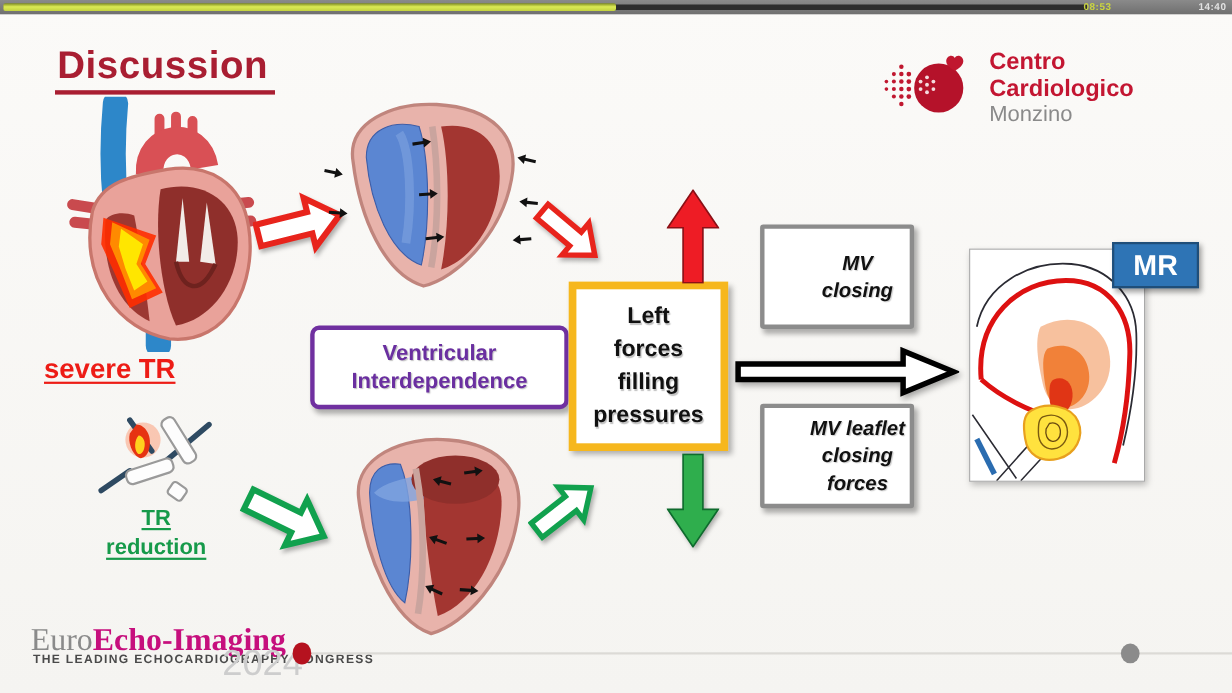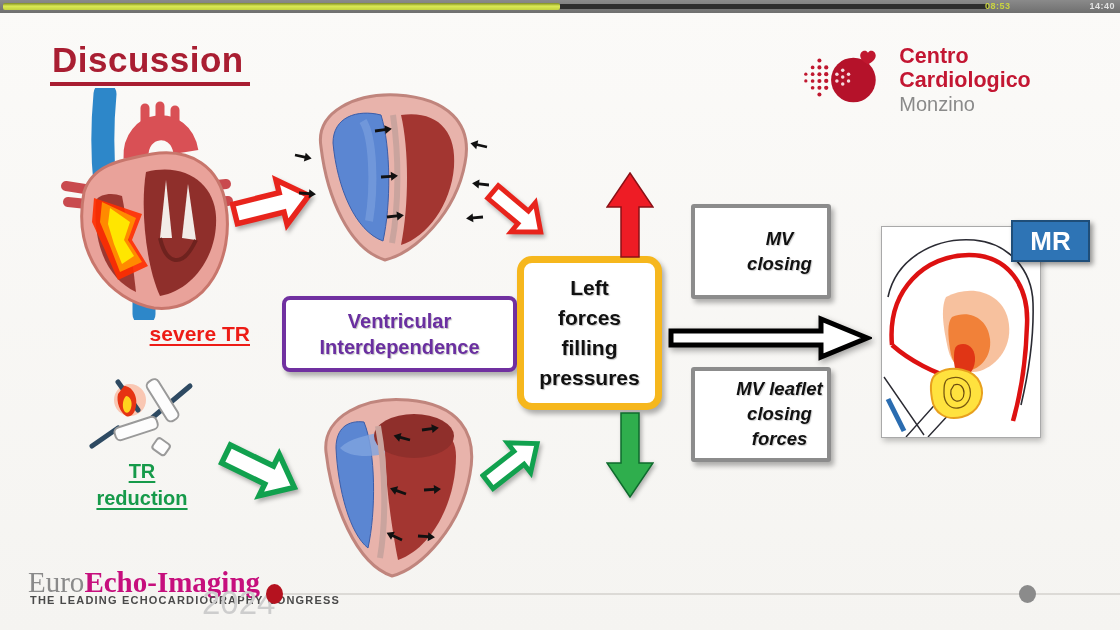--- a/index.html
+++ b/index.html
@@ -24,34 +24,34 @@
   #monzino-text { margin-left:10px; line-height:1.1; }
   #monzino-l1 { color:#c31632; font-size:21.5px; font-weight:600; }
   #monzino-l2 { color:#8a8a8a; font-size:20px; }
 
   
   .shadowbox { background:#fff; box-shadow:3px 4px 5px rgba(0,0,0,.3); text-align:center; }
   #vbox { left:282px; top:296px; width:235px; height:76px; border:4px solid #7030a0; border-radius:8px;
     display:flex; flex-direction:column; justify-content:center; }
   #vbox div { color:#6a2fa0; font-size:20px; font-weight:bold; line-height:1.3;
     text-shadow:1px 1px 1px rgba(80,80,80,.35); }
-  #ybox { left:517px; top:256px; width:145px; height:154px; border:7px solid #f6b71d; border-radius:15px;
+  #ybox { left:517px; top:256px; width:145px; height:154px; border:7px solid #f6b71d; border-radius:0;
     display:flex; flex-direction:column; justify-content:center; }
   #ybox div { color:#111; font-size:21px; font-weight:bold; line-height:1.42;
     text-shadow:1px 1px 1px rgba(0,0,0,.25); }
   .mvbox { width:140px; height:95px; border:4px solid #8c8c8c; border-radius:3px;
     display:flex; flex-direction:column; justify-content:center;padding-left:37px; }
   .mvbox div { color:#111; font-size:18.5px; font-weight:bold; font-style:italic; line-height:1.35;
     text-shadow:1px 1px 1px rgba(0,0,0,.2); }
   #mvbox1 { left:691px; top:204px; }
   #mvbox2 { left:691px; top:367px; }
 
   
-  #severe-tr { left:40px; top:322px; width:210px; text-align:right; color:#ed1c16;
-    font-size:21px; font-weight:bold; text-decoration:underline; text-underline-offset:3px; }
+  #severe-tr { left:40px; top:322px; width:210px; text-align:left; color:#ed1c16;
+    font-size:25px; font-weight:bold; text-decoration:underline; text-underline-offset:3px; }
   #tr-red { left:62px; top:458px; width:160px; text-align:center; color:#169a4a;
     font-size:20px; font-weight:bold; line-height:1.35; }
   #tr-red span { text-decoration:underline; text-underline-offset:3px; }
   #mr-badge { left:1011px; top:220px; width:79px; height:42px; background:#2e74b5; border:2px solid #1f4e79;
     box-shadow:3px 3px 5px rgba(0,0,0,.4); color:#fff; font-size:26px; font-weight:bold;
     display:flex; align-items:center; justify-content:center; z-index:5; }
   #mr-img { left:881px; top:226px; width:160px; height:212px; background:#fff; border:1px solid #a9a9a9;
     box-shadow:2px 3px 6px rgba(0,0,0,.25); }
 
   .harrow { filter:drop-shadow(2px 3px 2px rgba(0,0,0,.3)); }

